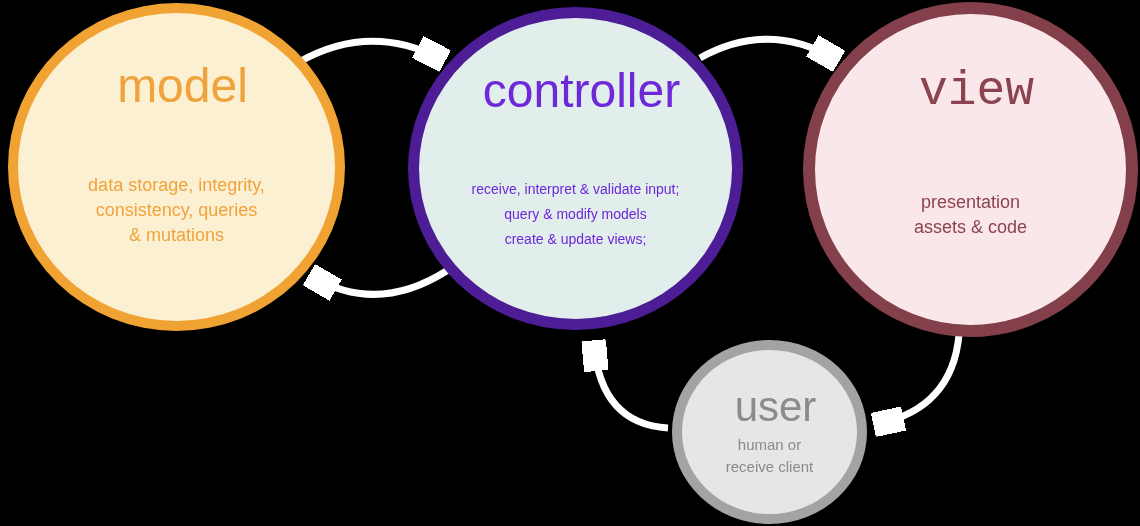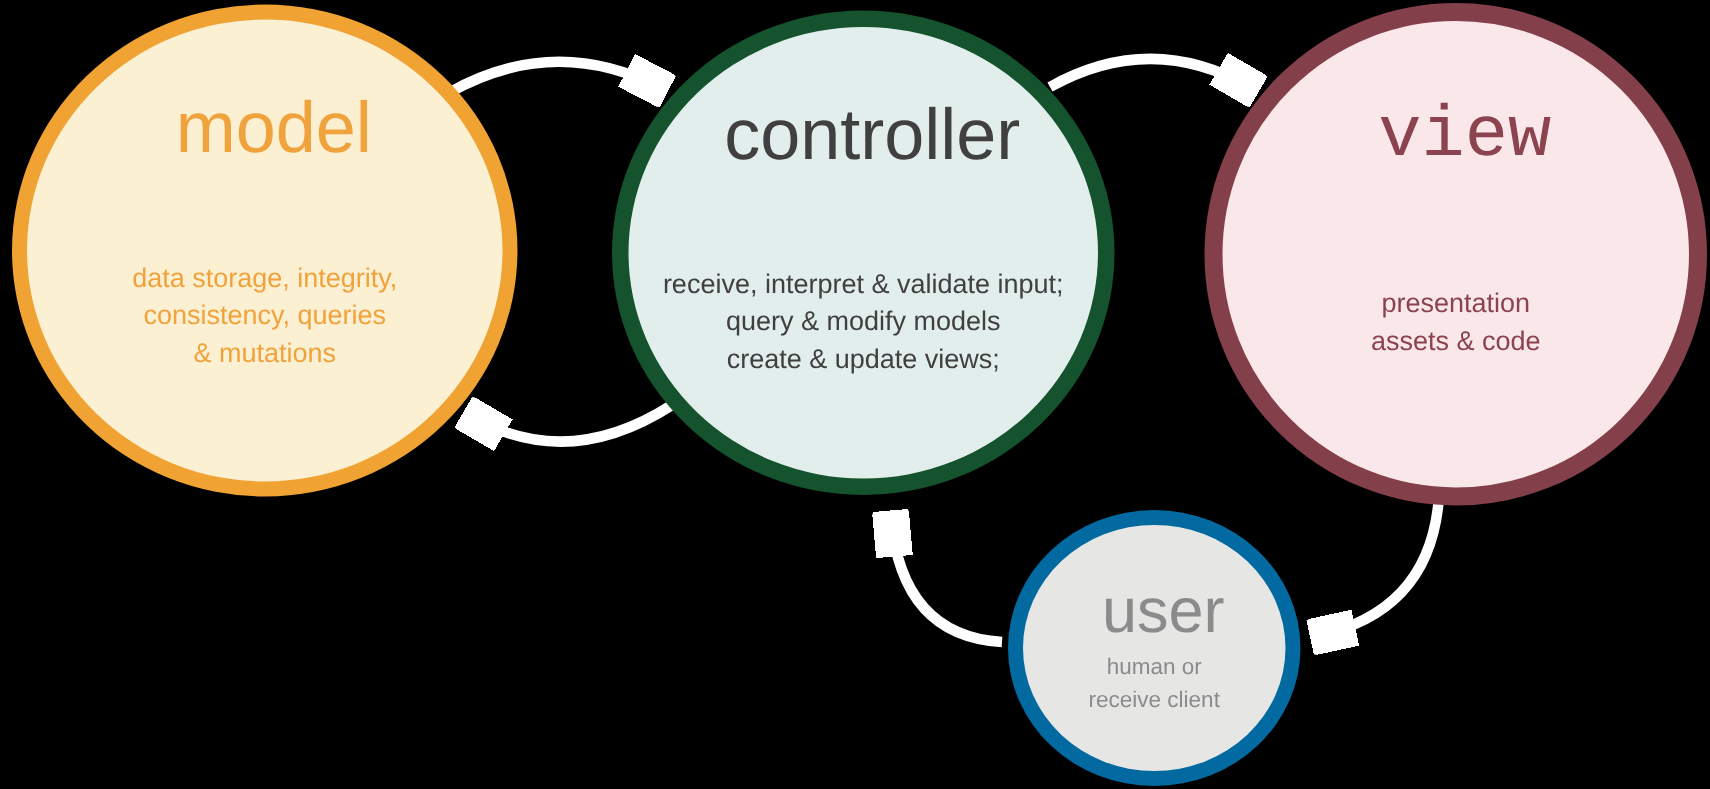--- a/index.html
+++ b/index.html
@@ -51,41 +51,41 @@
     border: 10px solid #F0A232;
     background: #FCF0D2;
     color: #F0A23C;
   }
   .node-model .title { top: 49px; font-size: 48px; }
   .node-model .desc  { top: 160px; font-size: 18px; line-height: 25px; }
 
   .node-controller {
     left: 408px; top: 7px;
     width: 335px; height: 323px;
-    border: 11px solid #14532d;
+    border: 11px solid #4c1d95;
     background: #E2EEEC;
-    color: #404040;
+    color: #6d28d9;
   }
   .node-controller .title { top: 49px; font-size: 48px; }
-  .node-controller .desc  { top: 159px; font-size: 18px; line-height: 25px; }
+  .node-controller .desc  { top: 159px; font-size: 14px; line-height: 25px; }
 
   .node-view {
     left: 803px; top: 2px;
     width: 335px; height: 335px;
     border: 12px solid #833F4A;
     background: #FAE7E9;
     color: #8C4350;
   }
   .node-view .title { top: 53px; font-size: 48px; font-family: Liberation Mono, monospace; }
   .node-view .desc  { top: 176px; font-size: 18px; line-height: 25px; }
 
   .node-user {
     left: 672px; top: 340px;
     width: 195px; height: 184px;
-    border: 10px solid #0369a1;
+    border: 10px solid #a3a3a3;
     background: #E6E6E5;
     color: #8B8B8B;
   }
   .node-user .title { top: 36px; font-size: 42px; }
   .node-user .desc  { top: 84px; font-size: 15px; line-height: 22px; }
 </style>
 </head>
 <body>
 
 <div class="stage">

